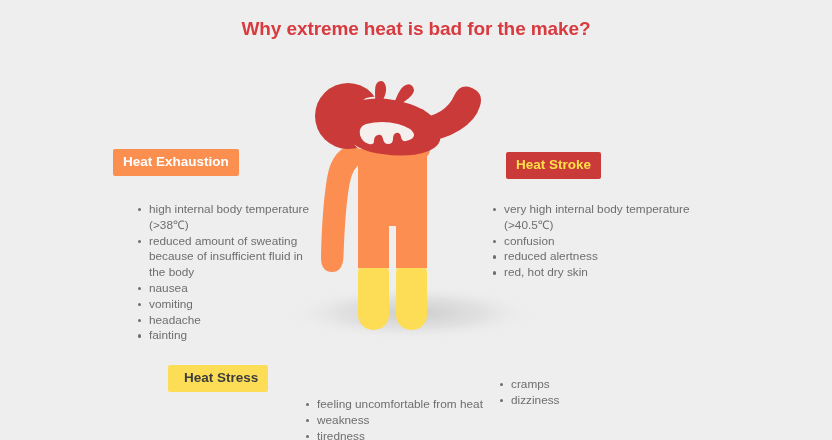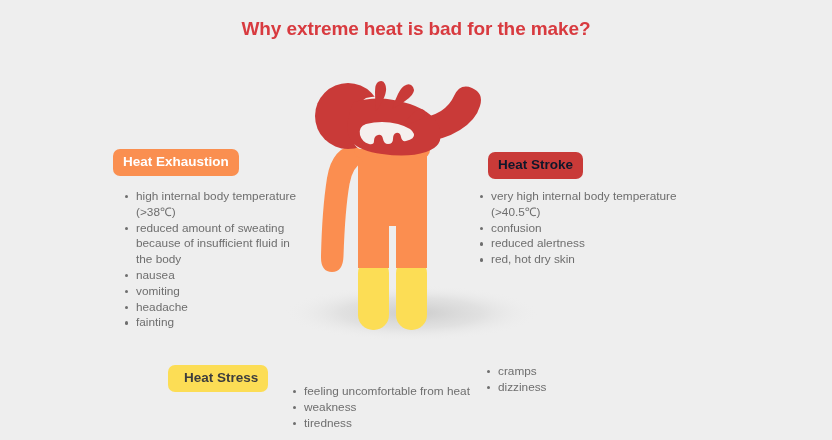--- a/index.html
+++ b/index.html
@@ -41,51 +41,51 @@
     text-align: center;
     font-size: 11.5px;
     color: #6b6b6b;
     letter-spacing: -0.1px;
   }
 
   
   .badge {
     position: absolute;
     display: inline-block;
-    border-radius: 7px;
+    border-radius: 2px;
     font-weight: bold;
     font-size: 13.5px;
     line-height: 1;
     padding: 6px 10px 7px 10px;
     white-space: nowrap;
   }
   .badge-exhaustion {
     left: 113px;
     top: 149px;
     background: #fa8f50;
     color: #ffffff;
   }
   .badge-stroke {
-    left: 488px;
+    left: 506px;
     top: 152px;
     background: #c93a38;
-    color: #0f172a;
+    color: #fde047;
   }
   .badge-stress {
     left: 168px;
     top: 365px;
     background: #fcdd55;
     color: #3d3d3d;
     padding-left: 16px;
   }
 
   
   ul.bullets {
     list-style: none;
-    margin: 0;
+    margin: 13px;
     padding: 0;
   }
   ul.bullets li {
     position: relative;
     padding-left: 12px;
     font-size: 11.8px;
     line-height: 15.8px;
     color: #6e6e6e;
     margin-bottom: 0px;
   }

